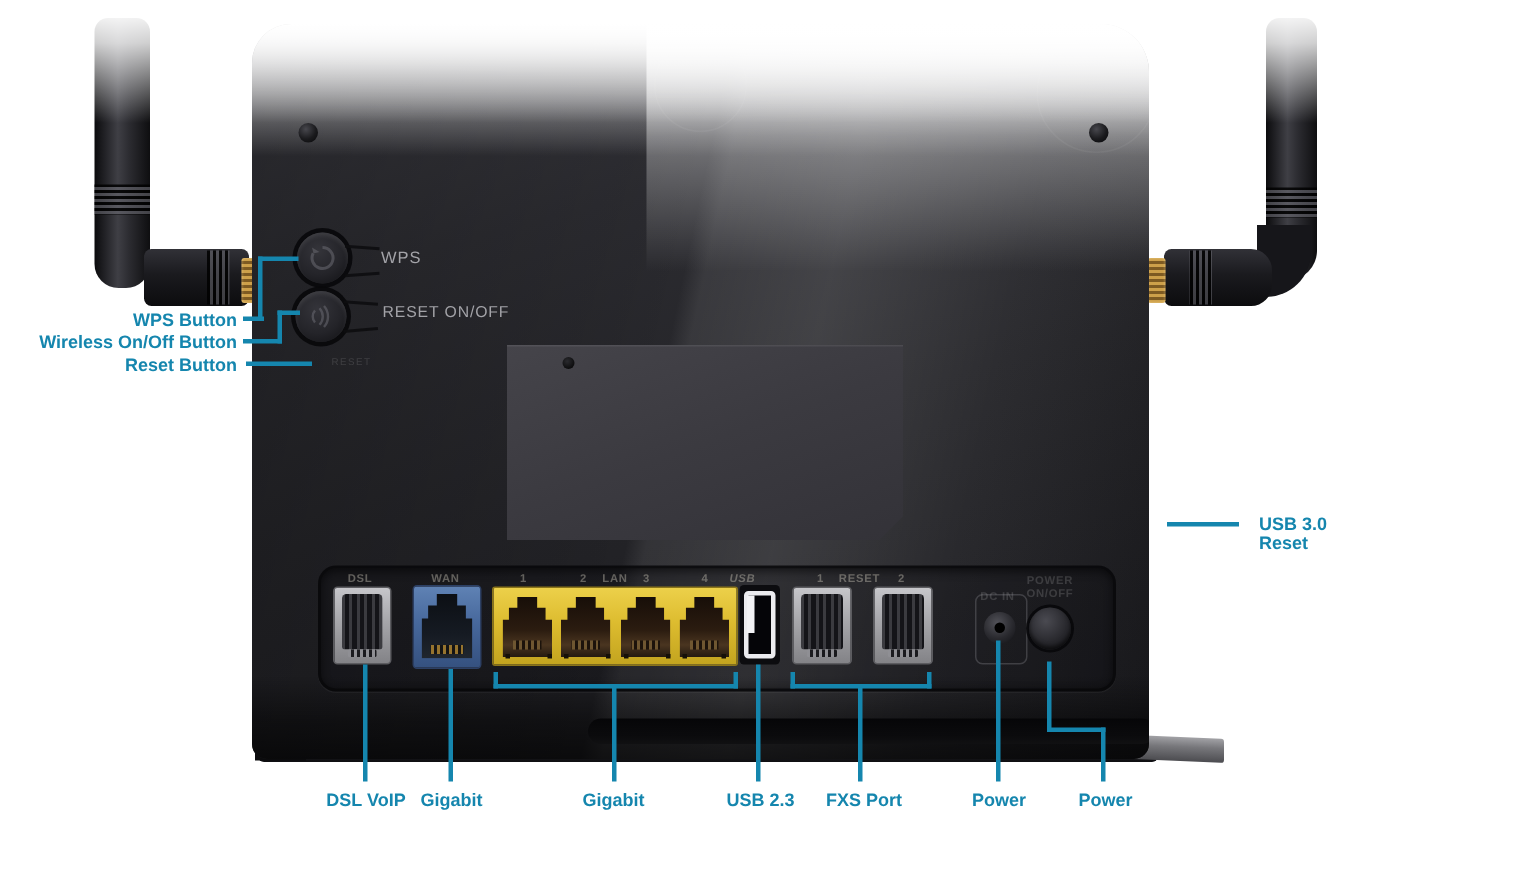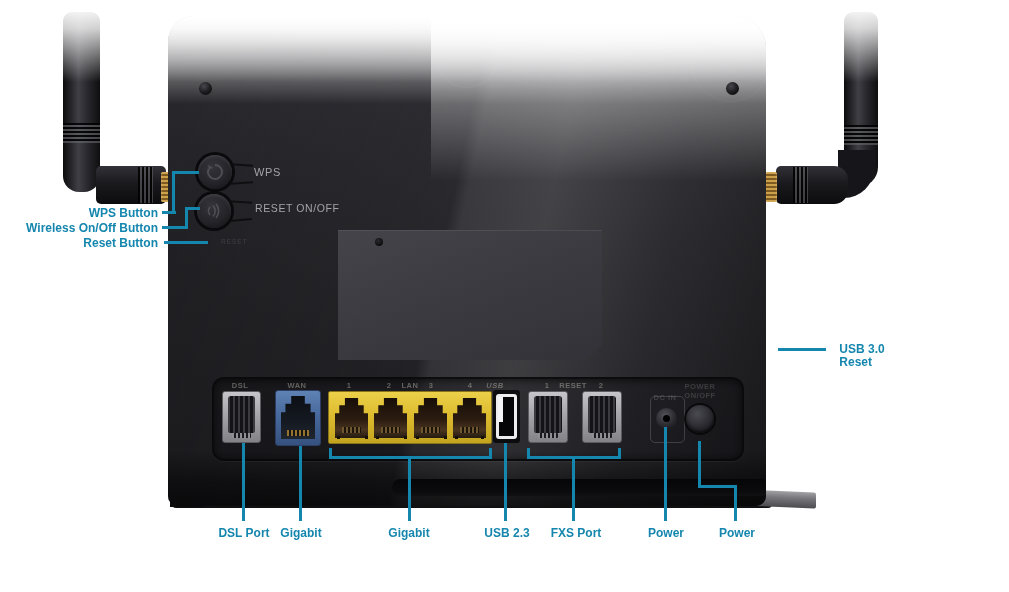--- a/index.html
+++ b/index.html
@@ -287,21 +287,21 @@
 
   <div class="call-label call-label-right" style="right:851px;top:206px;">WPS Button</div>
   <div class="call-label call-label-right" style="right:851px;top:221px;">Wireless On/Off Button</div>
   <div class="call-label call-label-right" style="right:851px;top:236px;">Reset Button</div>
 
   <div class="call-label usb3-label">
     <div>USB 3.0</div>
     <div>Reset</div>
   </div>
 
-  <div class="call-label bc" style="left:244px;top:526px;">DSL Port</div>
+  <div class="call-label bc" style="left:244px;top:526px;">DSL VoIP</div>
   <div class="call-label bc" style="left:301px;top:526px;">Gigabit</div>
   <div class="call-label bc" style="left:409px;top:526px;">Gigabit</div>
   <div class="call-label bc" style="left:507px;top:526px;">USB 2.3</div>
   <div class="call-label bc" style="left:576px;top:526px;">FXS Port</div>
   <div class="call-label bc" style="left:666px;top:526px;">Power</div>
   <div class="call-label bc" style="left:737px;top:526px;">Power</div>
 
 </div>
 
 </body></html>

